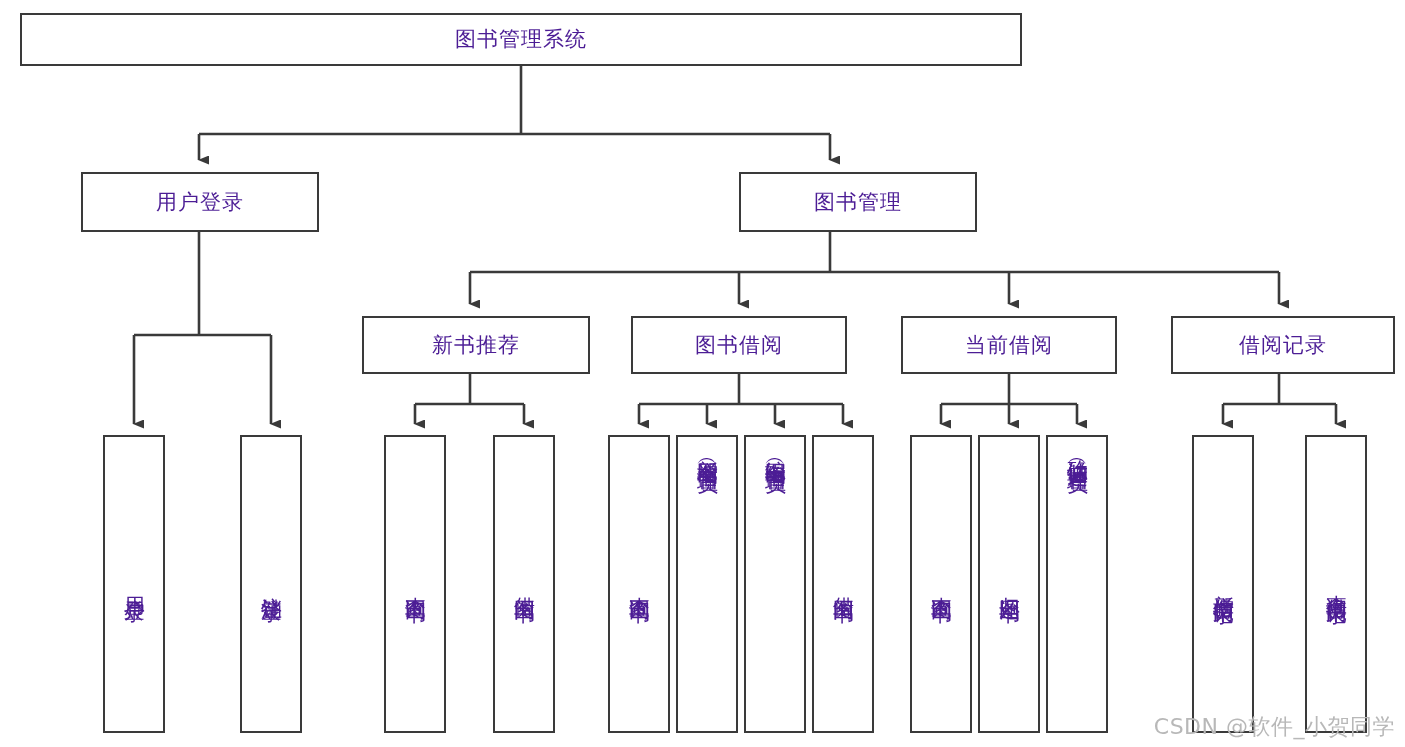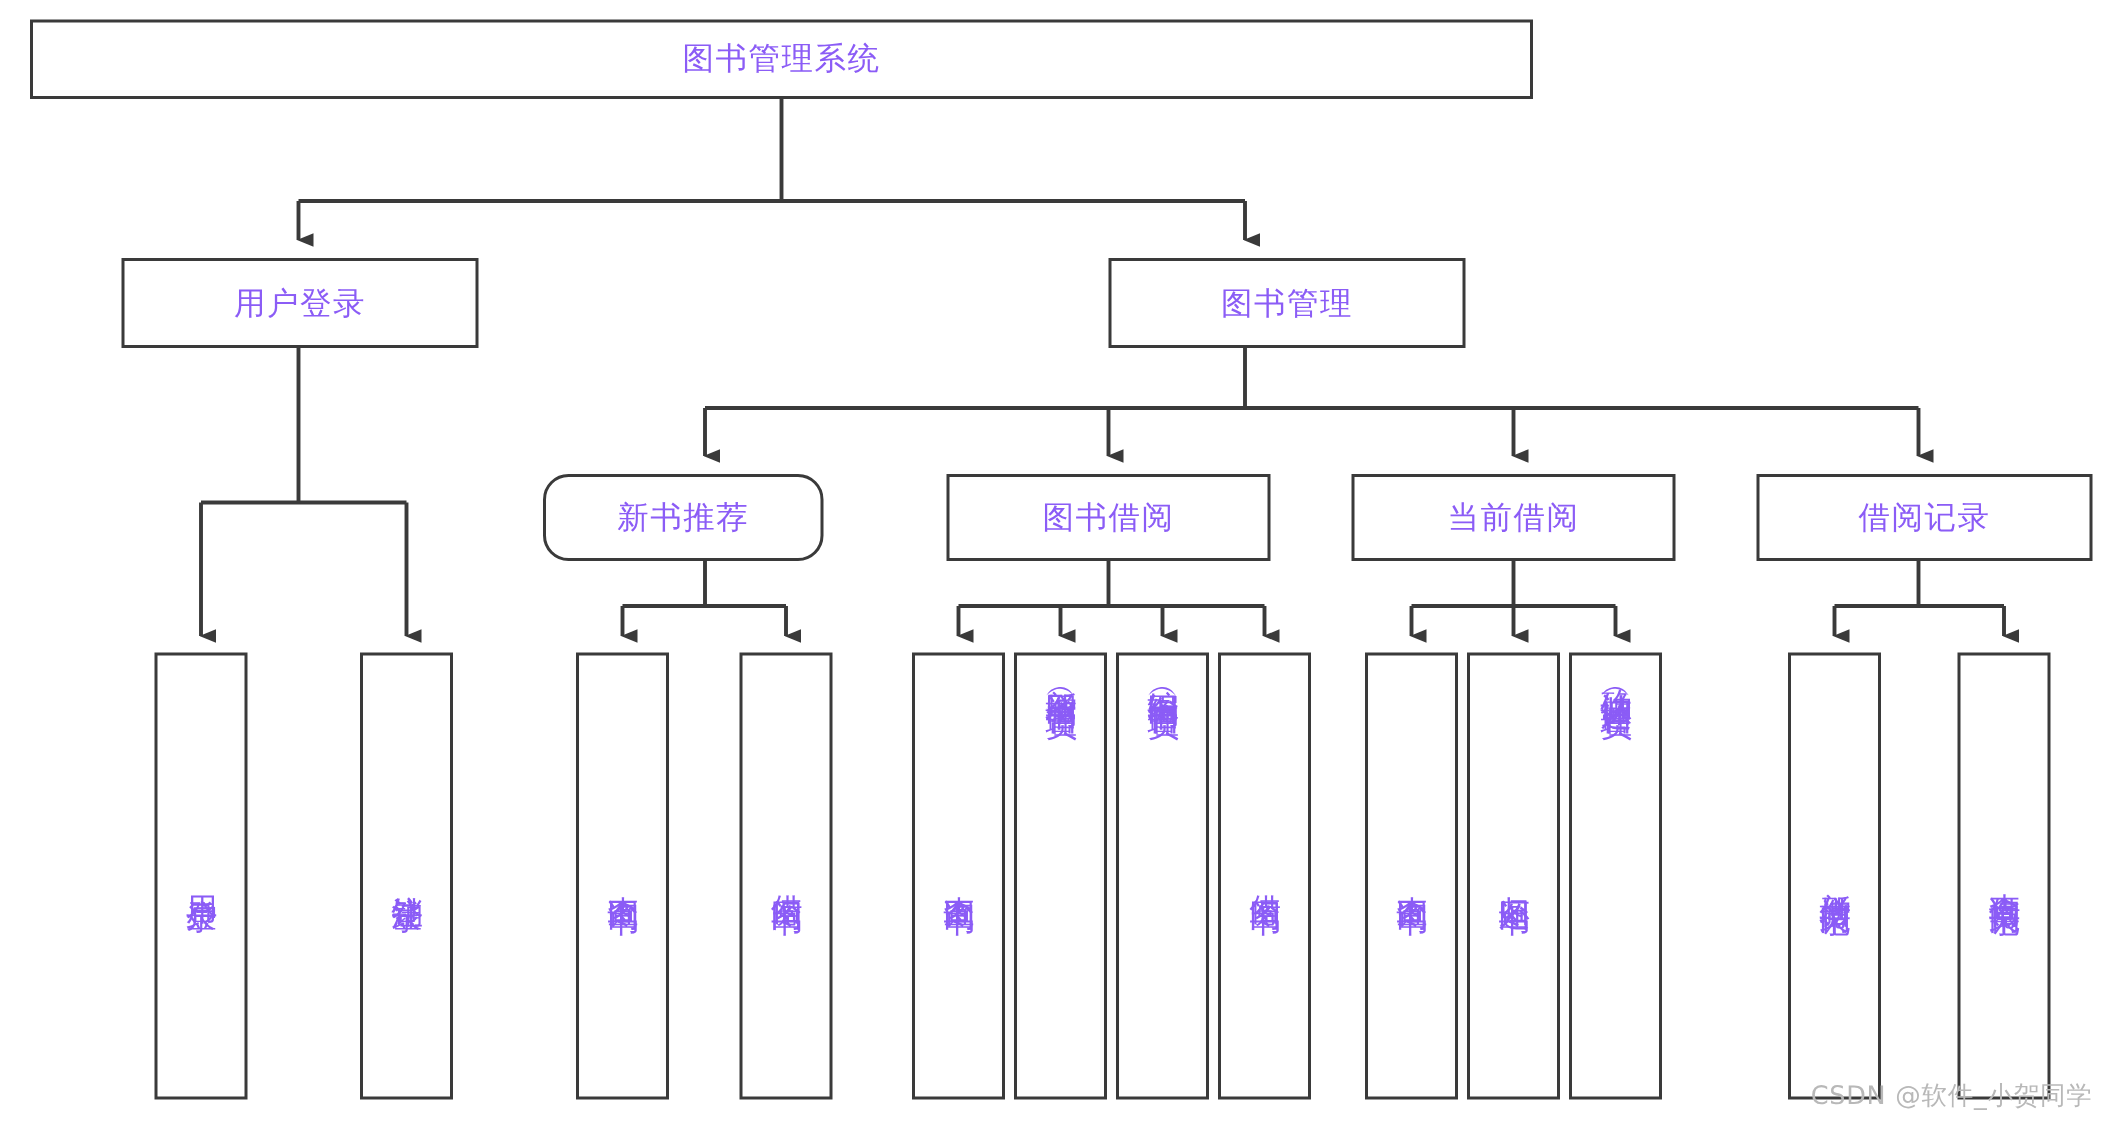--- a/index.html
+++ b/index.html
@@ -26,21 +26,21 @@
     height: 747px;
   }
   .node {
     position: absolute;
     box-sizing: border-box;
     background: #ffffff;
     border: 2px solid #3a3a3a;
     display: flex;
     align-items: center;
     justify-content: center;
-    color: #8b5cf6;
+    color: #4c1d95;
     z-index: 2;
   }
   .node-label {
     display: block;
     text-align: center;
     line-height: 1.18;
   }
   .node.horizontal .node-label {
     font-size: 21px;
     letter-spacing: 1px;
@@ -64,21 +64,21 @@
     max-height: 100%;
   }
   .node.vertical.top-aligned {
     align-items: flex-start;
     padding-top: 6px;
   }
   .watermark {
     position: absolute;
     right: 10px;
     bottom: 5px;
-    font-size: 17px;
+    font-size: 22px;
     color: #b8b8b8;
     white-space: nowrap;
     z-index: 3;
     letter-spacing: 0.5px;
   }
 </style>
 </head>
 <body>
 
 <div id="diagram-root">
@@ -137,21 +137,21 @@
     <span class="node-label">图书管理系统</span>
   </div>
 
   <div class="node horizontal" style="left:81px; top:172px; width:238px; height:60px;">
     <span class="node-label">用户登录</span>
   </div>
   <div class="node horizontal" style="left:711px; top:172px; width:238px; height:60px;margin-left:28px;">
     <span class="node-label">图书管理</span>
   </div>
 
-  <div class="node horizontal" style="left:362px; top:316px; width:187px; height:58px;border-radius:17px;">
+  <div class="node horizontal" style="left:362px; top:316px; width:228px; height:58px;">
     <span class="node-label">新书推荐</span>
   </div>
   <div class="node horizontal" style="left:631px; top:316px; width:216px; height:58px;">
     <span class="node-label">图书借阅</span>
   </div>
   <div class="node horizontal" style="left:901px; top:316px; width:216px; height:58px;">
     <span class="node-label">当前借阅</span>
   </div>
   <div class="node horizontal" style="left:1171px; top:316px; width:224px; height:58px;">
     <span class="node-label">借阅记录</span>

